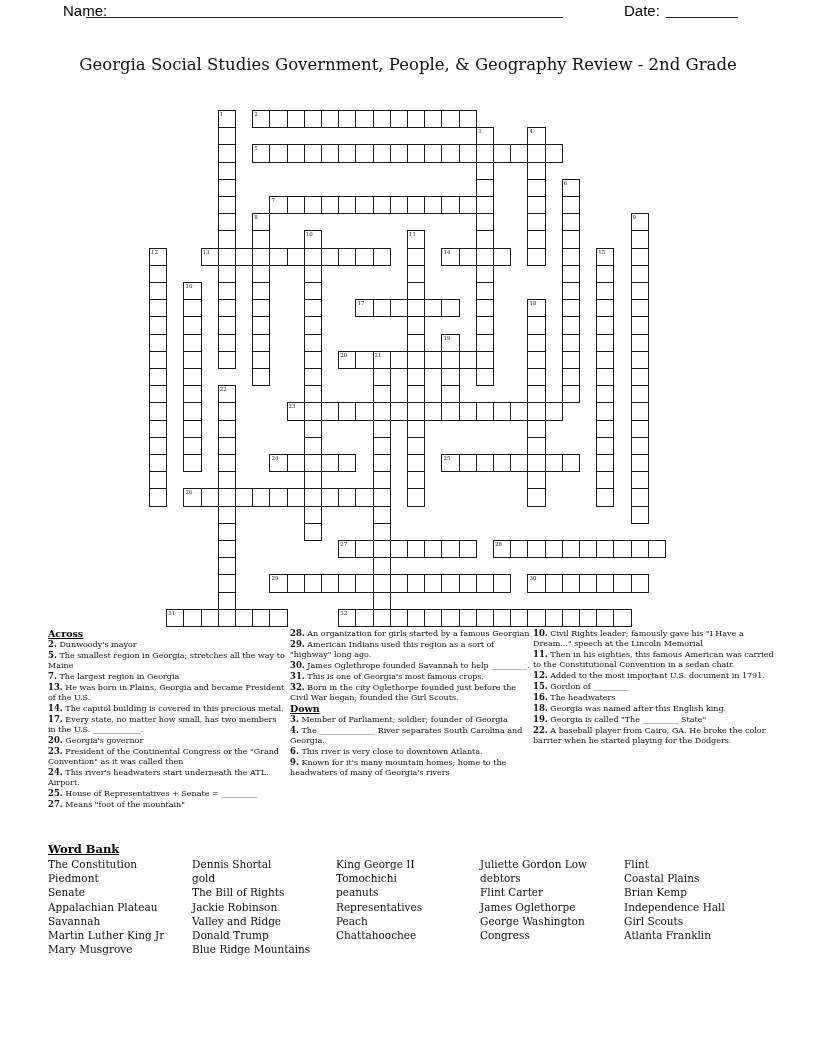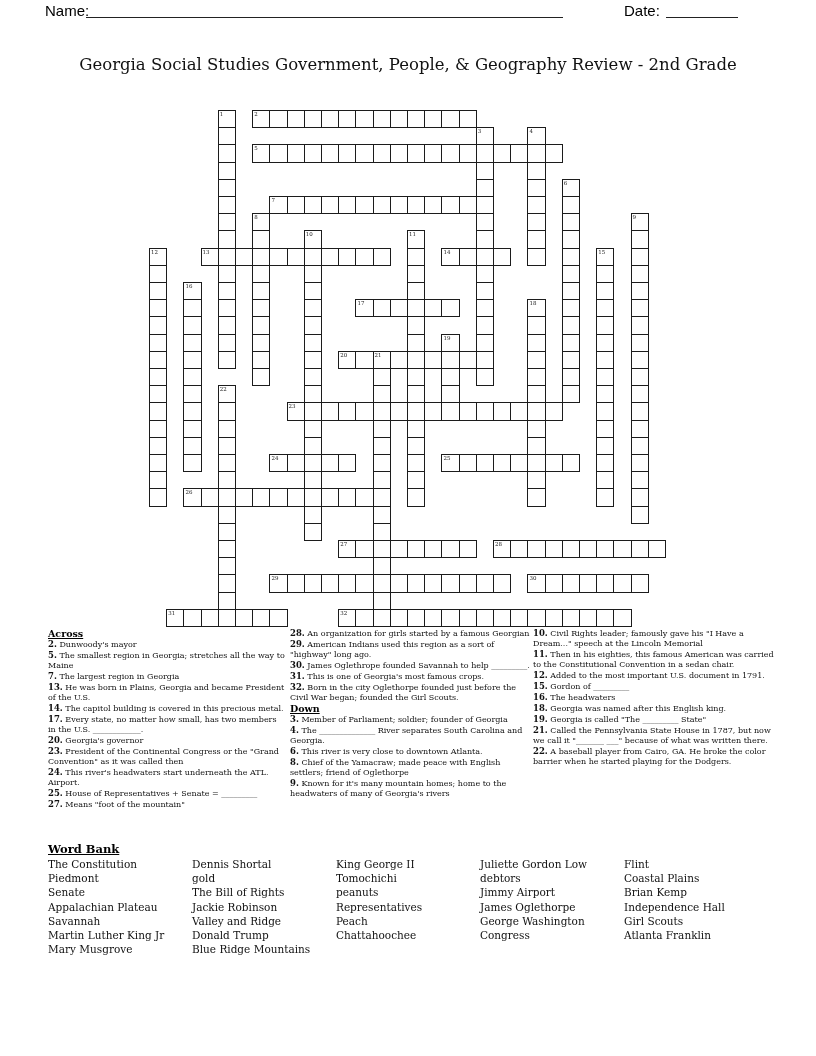--- a/index.html
+++ b/index.html
@@ -35,21 +35,21 @@
                    text-decoration:underline;color:#000;}
   #wordbank{position:absolute;left:48px;top:857px;width:730px;display:flex;}
   .wb-col{width:144px;flex:0 0 144px;}
   .wb-item{font-size:10.5px;line-height:14.2px;white-space:nowrap;color:#111;}
 </style>
 </head>
 <body>
 
 <div id="page">
 
-  <span class="hdr-label" style="left:45px;">Name:</span>
+  <span class="hdr-label" style="left:63px;">Name:</span>
   <span class="write-line" style="left:86px;width:477px;"></span>
   <span class="hdr-label" style="left:624px;">Date:</span>
   <span class="write-line" style="left:666px;width:72px;"></span>
 
   <div class="title">Georgia Social Studies Government, People, &amp; Geography Review - 2nd Grade</div>
 
   <div id="grid">
       <div class="cell" style="left: 103.2px; top: 0px;">
         <span class="cellnum">2</span>
       </div>
@@ -486,32 +486,30 @@
   <div class="clue-col" id="clue-col-2">
       <p class="clue"><b>28.</b><span> An organization for girls started by a famous Georgian</span></p>
       <p class="clue"><b>29.</b><span> American Indians used this region as a sort of "highway" long ago.</span></p>
       <p class="clue"><b>30.</b><span> James Oglethrope founded Savannah to help _________.</span></p>
       <p class="clue"><b>31.</b><span> This is one of Georgia's most famous crops.</span></p>
       <p class="clue"><b>32.</b><span> Born in the city Oglethorpe founded just before the Civil War began; founded the Girl Scouts.</span></p>
       <div class="clue-header">Down</div>
       <p class="clue"><b>3.</b><span> Member of Parliament; soldier; founder of Georgia</span></p>
       <p class="clue"><b>4.</b><span> The ______________ River separates South Carolina and Georgia.</span></p>
       <p class="clue"><b>6.</b><span> This river is very close to downtown Atlanta.</span></p>
-      <p class="clue"><b>8.</b><span> Chief of the Yamacraw; made peace with English settlers; friend of Oglethorpe</span></p>
       <p class="clue"><b>9.</b><span> Known for it's many mountain homes; home to the headwaters of many of Georgia's rivers</span></p>
     </div>
   <div class="clue-col" id="clue-col-3">
       <p class="clue"><b>10.</b><span> Civil Rights leader; famously gave his "I Have a Dream..." speech at the Lincoln Memorial</span></p>
       <p class="clue"><b>11.</b><span> Then in his eighties, this famous American was carried to the Constitutional Convention in a sedan chair.</span></p>
       <p class="clue"><b>12.</b><span> Added to the most important U.S. document in 1791.</span></p>
       <p class="clue"><b>15.</b><span> Gordon of _________</span></p>
       <p class="clue"><b>16.</b><span> The headwaters</span></p>
       <p class="clue"><b>18.</b><span> Georgia was named after this English king.</span></p>
       <p class="clue"><b>19.</b><span> Georgia is called "The _________ State"</span></p>
-      <p class="clue"><b>21.</b><span> Called the Pennsylvania State House in 1787, but now we call it "_______ ___" because of what was written there.</span></p>
       <p class="clue"><b>22.</b><span> A baseball player from Cairo, GA. He broke the color barrier when he started playing for the Dodgers.</span></p>
     </div>
 
   <div id="wordbank-header">Word Bank</div>
   <div id="wordbank">
       <div class="wb-col">
         <div class="wb-item">The Constitution</div>
         <div class="wb-item">Piedmont</div>
         <div class="wb-item">Senate</div>
         <div class="wb-item">Appalachian Plateau</div>
@@ -532,21 +530,21 @@
         <div class="wb-item">King George II</div>
         <div class="wb-item">Tomochichi</div>
         <div class="wb-item">peanuts</div>
         <div class="wb-item">Representatives</div>
         <div class="wb-item">Peach</div>
         <div class="wb-item">Chattahoochee</div>
       </div>
       <div class="wb-col">
         <div class="wb-item">Juliette Gordon Low</div>
         <div class="wb-item">debtors</div>
-        <div class="wb-item">Jimmy Airport</div>
+        <div class="wb-item">Flint Carter</div>
         <div class="wb-item">James Oglethorpe</div>
         <div class="wb-item">George Washington</div>
         <div class="wb-item">Congress</div>
       </div>
       <div class="wb-col">
         <div class="wb-item">Flint</div>
         <div class="wb-item">Coastal Plains</div>
         <div class="wb-item">Brian Kemp</div>
         <div class="wb-item">Independence Hall</div>
         <div class="wb-item">Girl Scouts</div>

